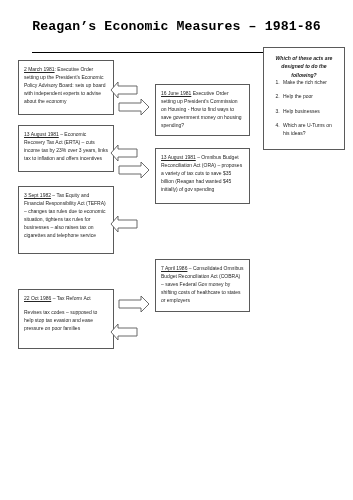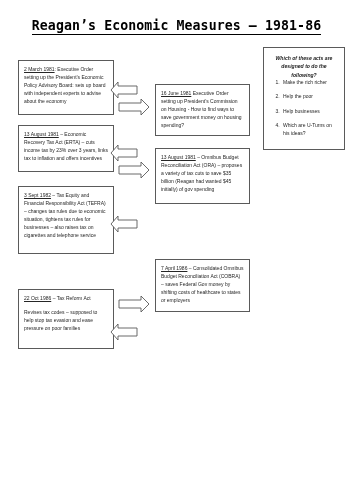--- a/index.html
+++ b/index.html
@@ -34,21 +34,22 @@
     text-align: center;
     font-family: "DejaVu Sans Mono", monospace;
     font-size: 13.2px;
     font-weight: 700;
     letter-spacing: 0.1px;
     color: #000000;
     white-space: nowrap;
   }
   .page-title span.tt {
     border-bottom: 1.4px solid #000;
-    padding-bottom: 1px;
+    padding-bottom: 18px;
+    font-family: Liberation Mono, monospace;
   }
 
   
   .box {
     position: absolute;
     box-sizing: border-box;
     border: 1px solid #5a5a5a;
     background: #ffffff;
     padding: 4px 5px 4px 5px;
     font-size: 5.0px;

